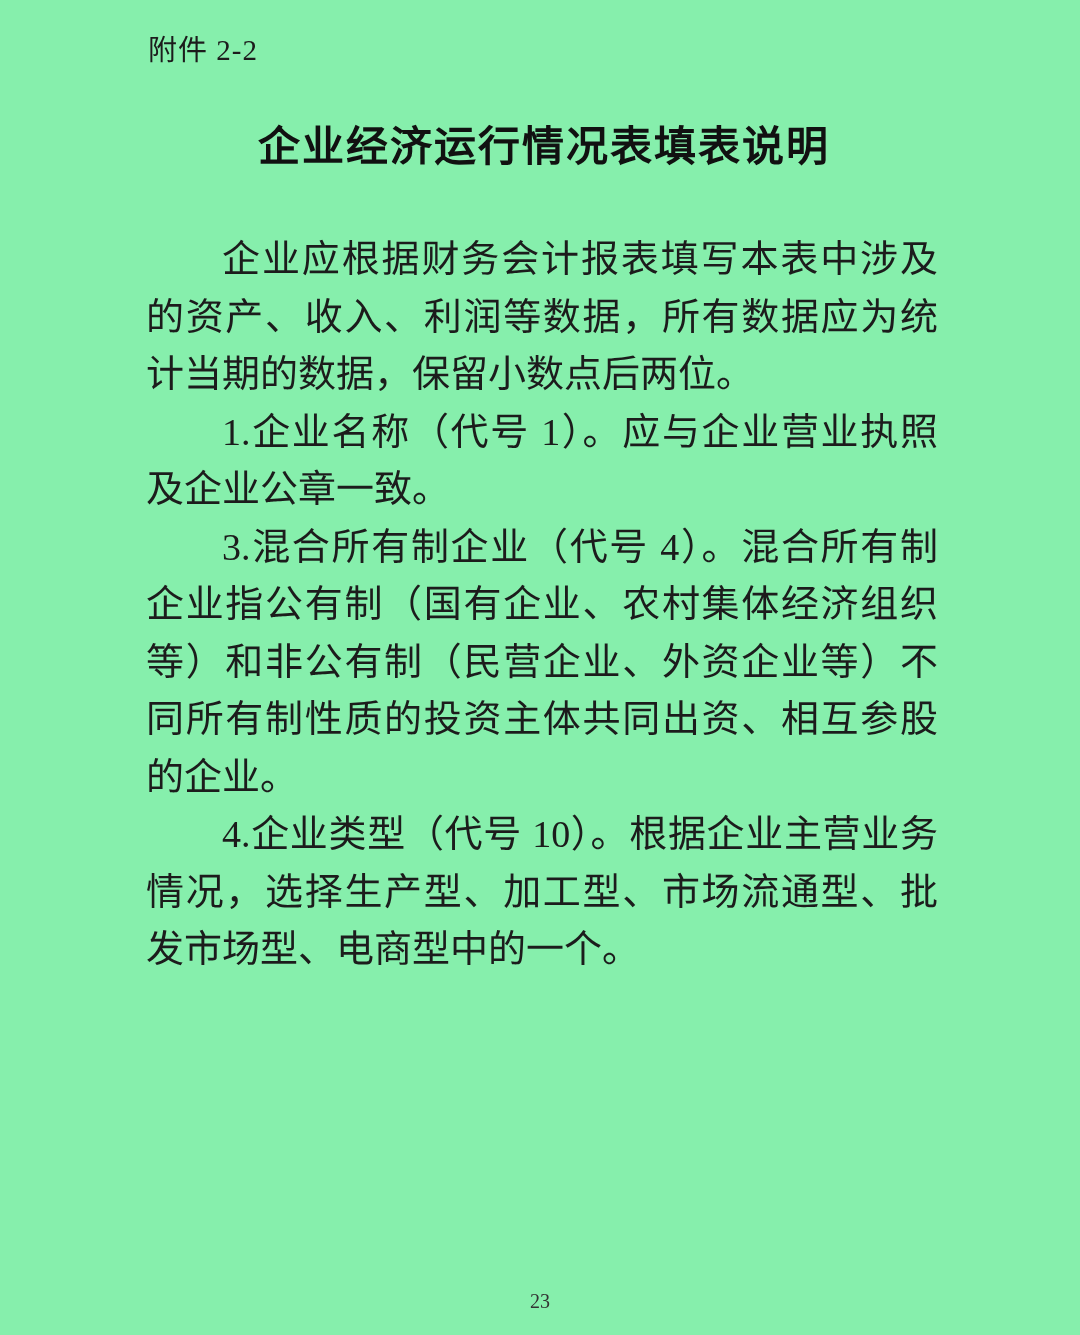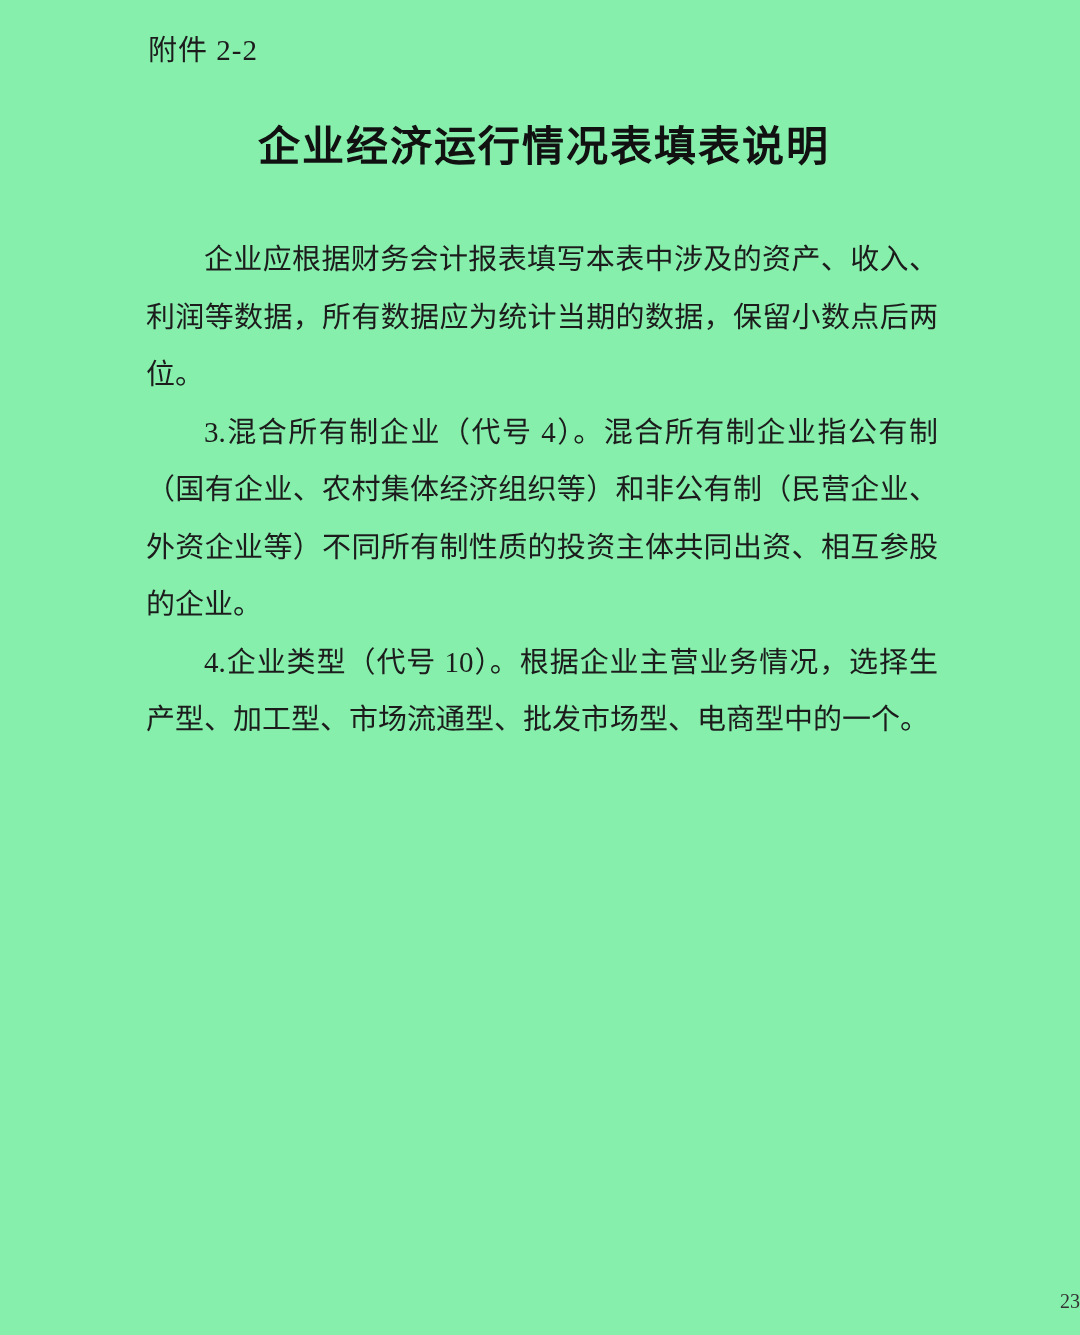--- a/index.html
+++ b/index.html
@@ -36,51 +36,52 @@
     font-size: 42px;
     font-weight: bold;
     letter-spacing: 2px;
     color: #111111;
   }
   .content {
     position: absolute;
     left: 146px;
     top: 231px;
     width: 792px;
-    font-size: 29px;
+    font-size: 38px;
     line-height: 57.5px;
     text-align: justify;
     text-justify: inter-ideograph;
     color: #1c1c1c;
   }
   .content p {
     margin: 0;
     padding: 0;
     text-indent: 2em;
   }
   .page-number {
     position: absolute;
     left: 0;
     bottom: 22px;
     width: 100%;
-    text-align: right;
+    text-align: center;
     font-size: 20px;
     color: #333333;
   }
 </style>
 </head>
 <body>
 
 <div class="page">
 
   <div class="attachment-label">附件 2-2</div>
 
   <h1 class="title">企业经济运行情况表填表说明</h1>
 
   <div class="content">
     <p>企业应根据财务会计报表填写本表中涉及的资产、收入、利润等数据，所有数据应为统计当期的数据，保留小数点后两位。</p>
+    <p>1.企业名称（代号 1）。应与企业营业执照及企业公章一致。</p>
     <p>3.混合所有制企业（代号 4）。混合所有制企业指公有制（国有企业、农村集体经济组织等）和非公有制（民营企业、外资企业等）不同所有制性质的投资主体共同出资、相互参股的企业。</p>
     <p>4.企业类型（代号 10）。根据企业主营业务情况，选择生产型、加工型、市场流通型、批发市场型、电商型中的一个。</p>
   </div>
 
   <div class="page-number">23</div>
 
 </div>
 
 </body></html>

